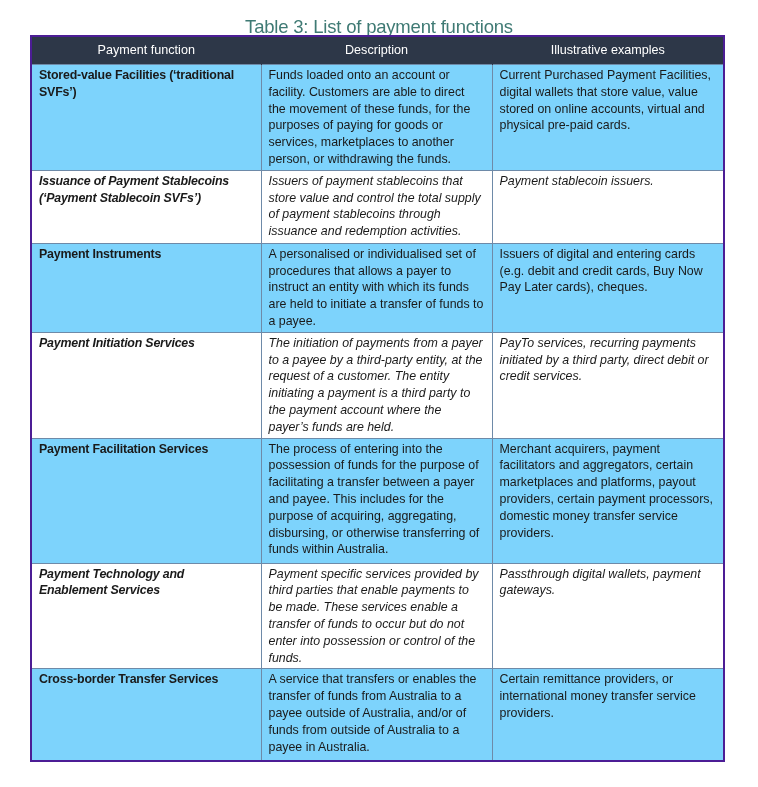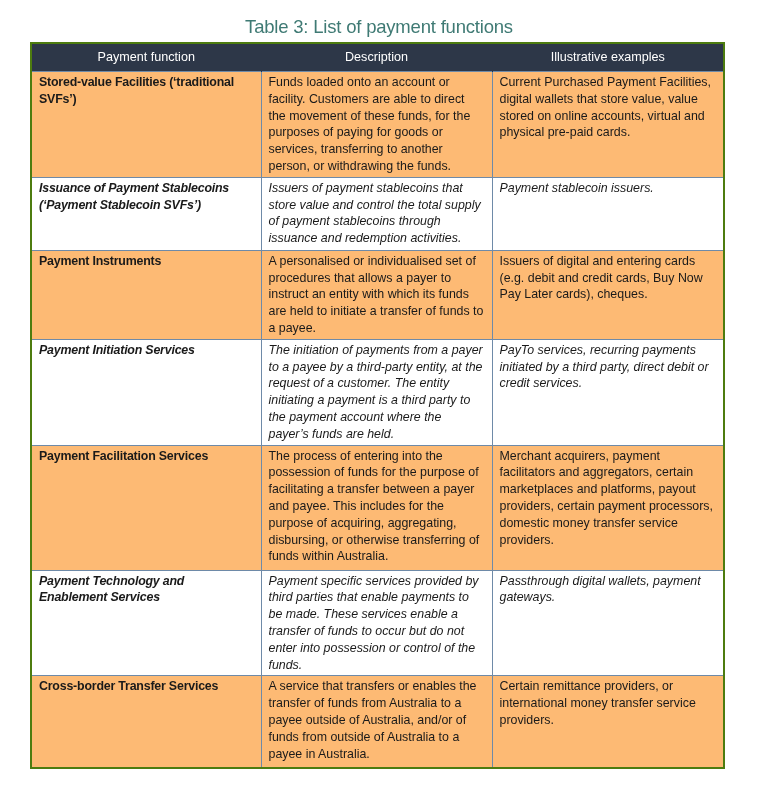--- a/index.html
+++ b/index.html
@@ -4,36 +4,36 @@
   <style>
     html, body { margin: 0; padding: 0; background: #ffffff; }
     body { width: 758px; height: 787px; position: relative; font-family: "Liberation Sans", sans-serif; overflow: hidden; }
     .title {
       position: absolute; left: 0; top: 4px; width: 758px; text-align: center;
       color: #3f7a74; font-size: 18.5px; letter-spacing: -0.2px;
       font-family: "Liberation Sans", sans-serif;
       margin-top: 12px;
     }
     table.tbl {
-      position: absolute; left: 30px; top: 42px; width: 693px;
+      position: absolute; left: 30px; top: 35px; width: 693px;
       border-collapse: collapse; table-layout: fixed;
       font-size: 12.4px; line-height: 16.8px; color: #1a1a1a;
-      border: 2px solid #4d7c0f;
+      border: 2px solid #4c1d95;
     }
     col.c1 { width: 230px; } col.c2 { width: 231px; } col.c3 { width: 232px; }
     thead th {
       background: #2d3748; color: #ffffff; font-weight: normal;
       height: 27px; padding: 0 6px; font-size: 12.6px; text-align: center;
       border-left: 1px solid #2d3748; border-right: 1px solid #2d3748;
     }
     tbody td {
       vertical-align: top; padding: 2px 7px 2px 7px;
       border: 1.5px solid #6e8aa8;
     }
-    tbody tr.shaded td { background: #fdba74; }
+    tbody tr.shaded td { background: #7dd3fc; }
     tbody tr.plain td { background: #ffffff; font-style: italic; }
     td.fn { font-weight: bold; letter-spacing: -0.2px; }
   </style>
 </head>
 <body>
 
 <div class="title">Table 3: List of payment functions</div>
 
 <table class="tbl">
   <colgroup>
@@ -44,21 +44,21 @@
   <thead>
     <tr>
       <th>Payment function</th>
       <th>Description</th>
       <th>Illustrative examples</th>
     </tr>
   </thead>
   <tbody>
     <tr class="shaded" style="height:104px">
       <td class="fn">Stored-value Facilities (‘traditional SVFs’)</td>
-      <td>Funds loaded onto an account or facility. Customers are able to direct the movement of these funds, for the purposes of paying for goods or services, transferring to another person, or withdrawing the funds.</td>
+      <td>Funds loaded onto an account or facility. Customers are able to direct the movement of these funds, for the purposes of paying for goods or services, marketplaces to another person, or withdrawing the funds.</td>
       <td>Current Purchased Payment Facilities, digital wallets that store value, value stored on online accounts, virtual and physical pre-paid cards.</td>
     </tr>
     <tr class="plain" style="height:73px">
       <td class="fn">Issuance of Payment Stablecoins (‘Payment Stablecoin SVFs’)</td>
       <td>Issuers of payment stablecoins that store value and control the total supply of payment stablecoins through issuance and redemption activities.</td>
       <td>Payment stablecoin issuers.</td>
     </tr>
     <tr class="shaded" style="height:75px">
       <td class="fn">Payment Instruments</td>
       <td>A personalised or individualised set of procedures that allows a payer to instruct an entity with which its funds are held to initiate a transfer of funds to a payee.</td>

